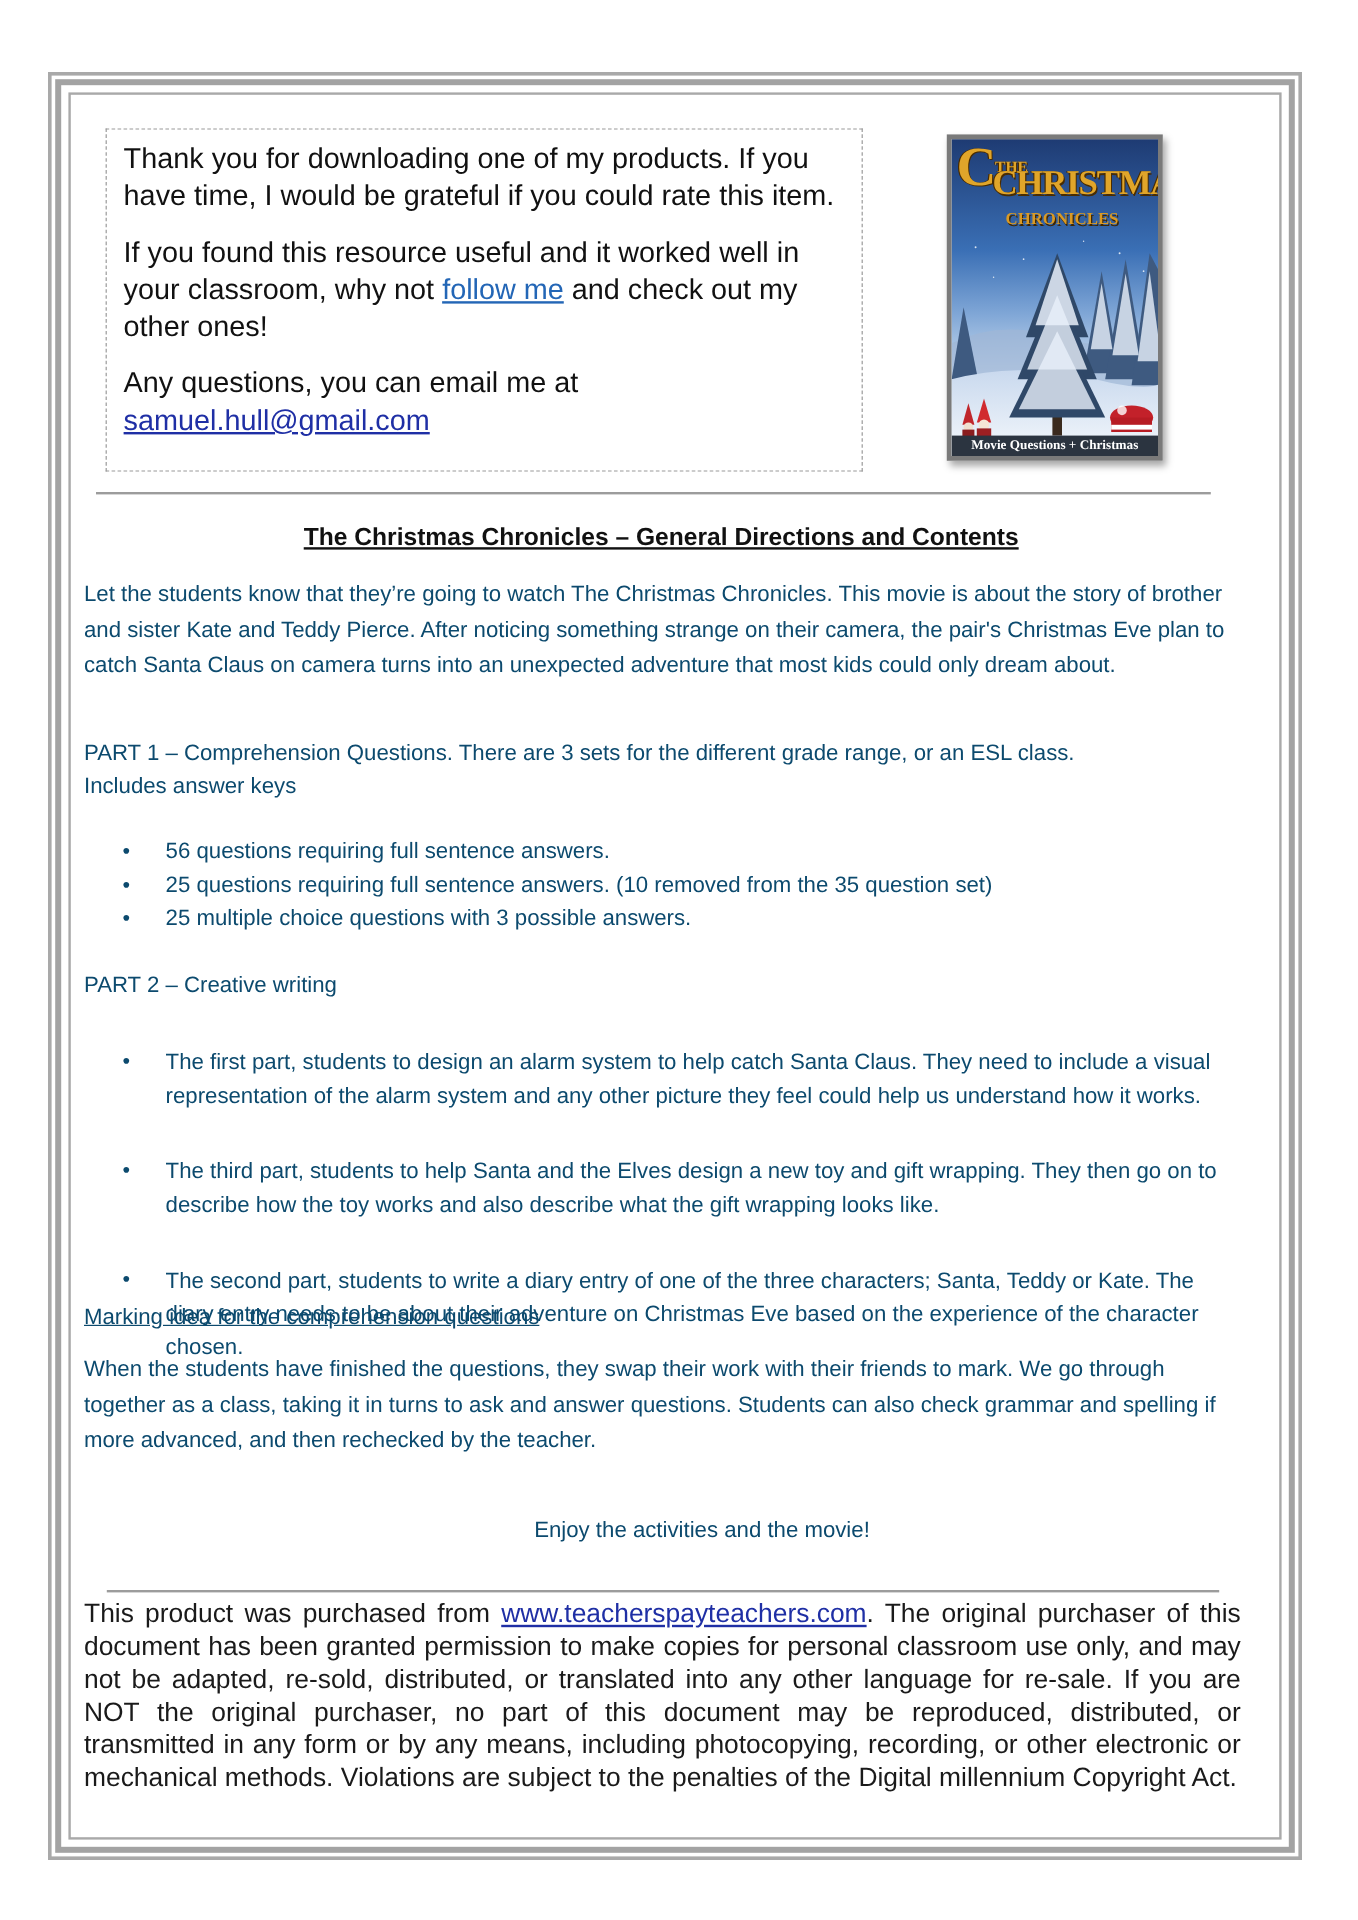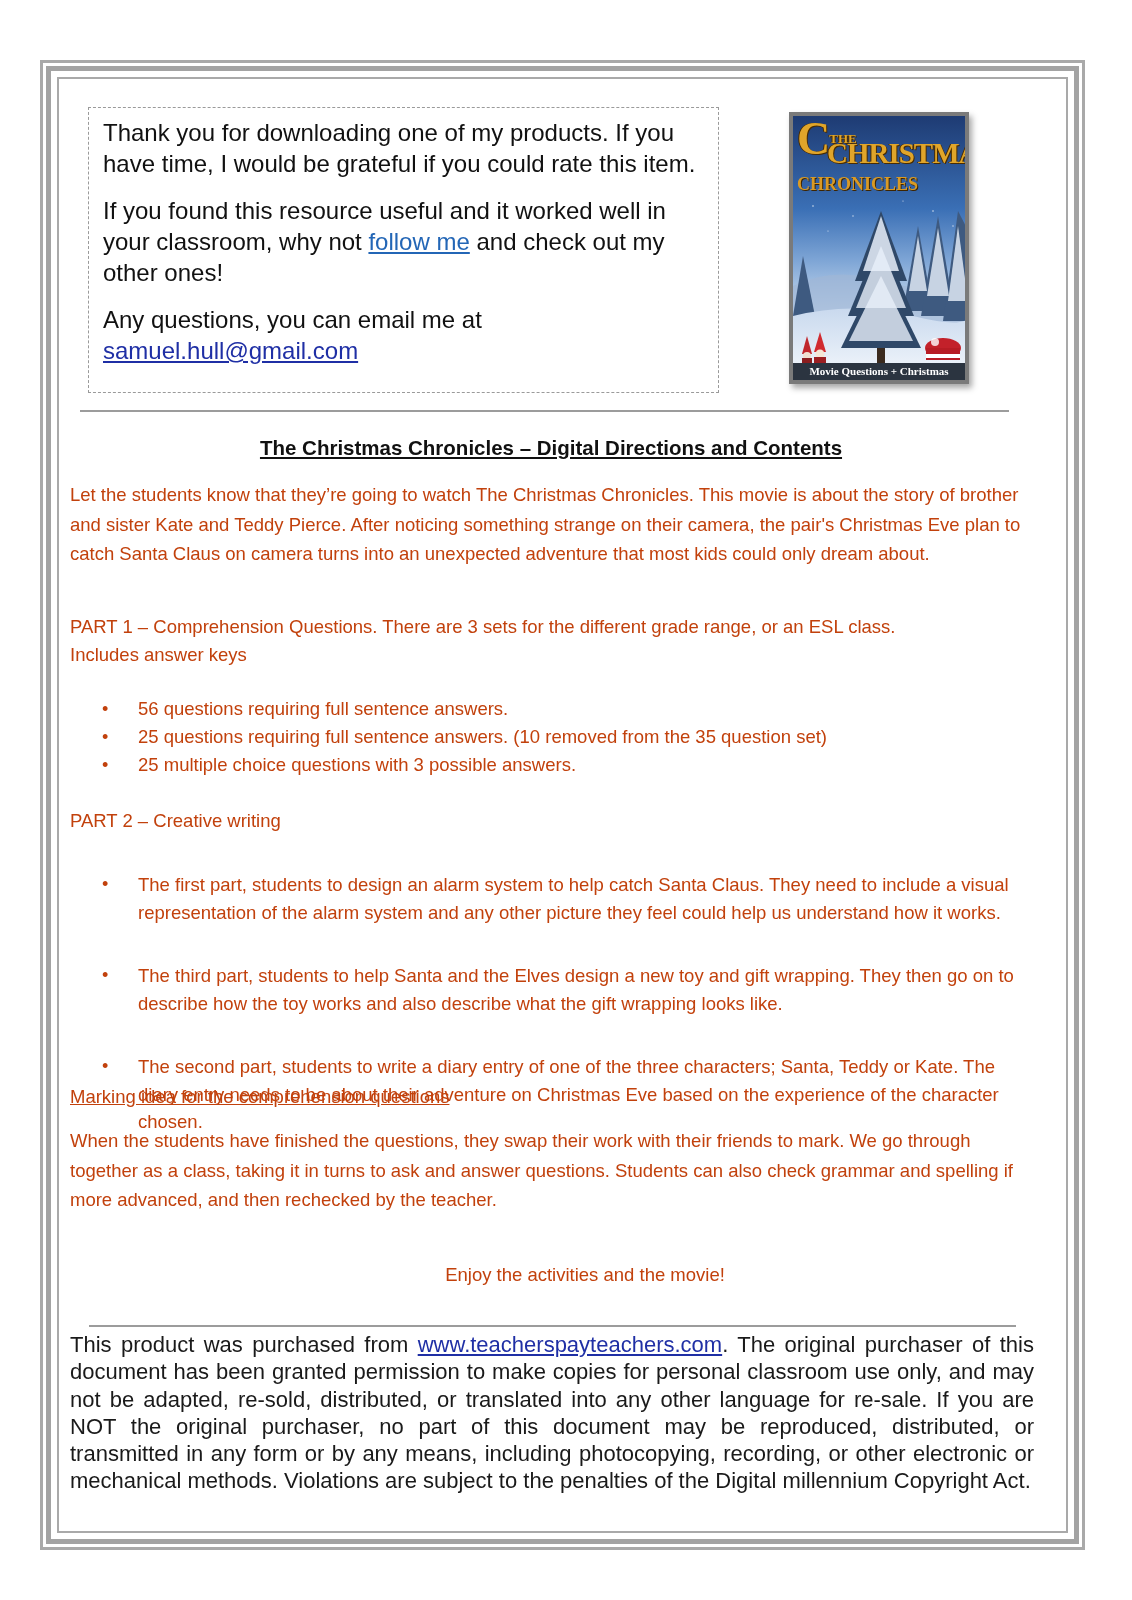--- a/index.html
+++ b/index.html
@@ -48,23 +48,23 @@
   }
   .cover svg { position: absolute; left: 0; top: 0; }
   .cover-title-1 {
     position: absolute; left: 4px; top: 6px; width: 176px;
     font-family: "Liberation Serif", "DejaVu Serif", serif; font-weight: bold;
     color: #e0a52a; font-size: 34px; line-height: 34px; letter-spacing: -1px;
     text-shadow: 1px 1px 0 #4a2c00, -1px 0 0 #4a2c00;
   }
   .cover-title-1 .the { font-size: 13px; vertical-align: top; letter-spacing: 0; }
   .cover-title-2 {
-    position: absolute; left: 4px; top: 58px; width: 176px; 
+    position: absolute; left: 4px; top: 58px; width: 176px; text-align: center;
     font-family: "Liberation Serif", "DejaVu Serif", serif; font-weight: bold;
-    color: #d99a25; font-size: 18px; line-height: 20px;
+    color: #d99a25; font-size: 14px; line-height: 20px;
     text-shadow: 1px 1px 0 #3e2500;
   }
   .cover-footer {
     position: absolute; left: 0; bottom: 0; width: 100%; height: 17px;
     background: #2b3440; color: #fff; text-align: center;
     font-family: "Liberation Serif", "DejaVu Serif", serif; font-weight: bold;
     font-size: 11px; line-height: 17px;
   }
 
   .hr {
@@ -74,21 +74,21 @@
   .hr-bottom { left: 89px; top: 1325px; width: 927px; }
 
   .heading {
     position: absolute; left: 70px; top: 433px; width: 962px; text-align: center;
     font-size: 20.5px; font-weight: bold; text-decoration: underline; color: #111;
     line-height: 30px;
   }
 
   .body-text {
     position: absolute; left: 70px; width: 968px;
-    font-size: 18.5px; line-height: 29.5px; color: #c2410c;
+    font-size: 18.5px; line-height: 29.5px; color: #0c4a6e;
   }
   .intro { top: 480px; }
   .part1 { top: 613px; line-height: 28px; }
   .bullets1 { top: 695px; }
   .part2-title { top: 807px; line-height: 28px; }
   .bullets2 { top: 835px; }
   .marking-title { top: 1083px; text-decoration: underline; line-height: 28px; }
   .marking-body { top: 1126px; }
   .enjoy { top: 1260px; left: 70px; width: 1030px; text-align: center; }
 
@@ -184,21 +184,21 @@
       </g>
     </svg>
     <div class="cover-title-1"><span style="font-size:46px;">C</span><span class="the">THE</span></div>
     <div class="cover-title-1" style="left:34px; top:20px; font-size:29px;">CHRISTMAS</div>
     <div class="cover-title-2">CHRONICLES</div>
     <div class="cover-footer">Movie Questions + Christmas</div>
   </div>
 
   <div class="hr hr-top"></div>
 
-  <div class="heading">The Christmas Chronicles – Digital Directions and Contents</div>
+  <div class="heading">The Christmas Chronicles – General Directions and Contents</div>
 
   <div class="body-text intro">Let the students know that they’re going to watch The Christmas Chronicles. This movie is about the story of brother and sister Kate and Teddy Pierce. After noticing something strange on their camera, the pair's Christmas Eve plan to catch Santa Claus on camera turns into an unexpected adventure that most kids could only dream about.</div>
 
   <div class="body-text part1">
     <div>PART 1 – Comprehension Questions. There are 3 sets for the different grade range, or an ESL class.</div>
     <div>Includes answer keys</div>
   </div>
 
   <div class="body-text bullets1">
     <ul class="list">

